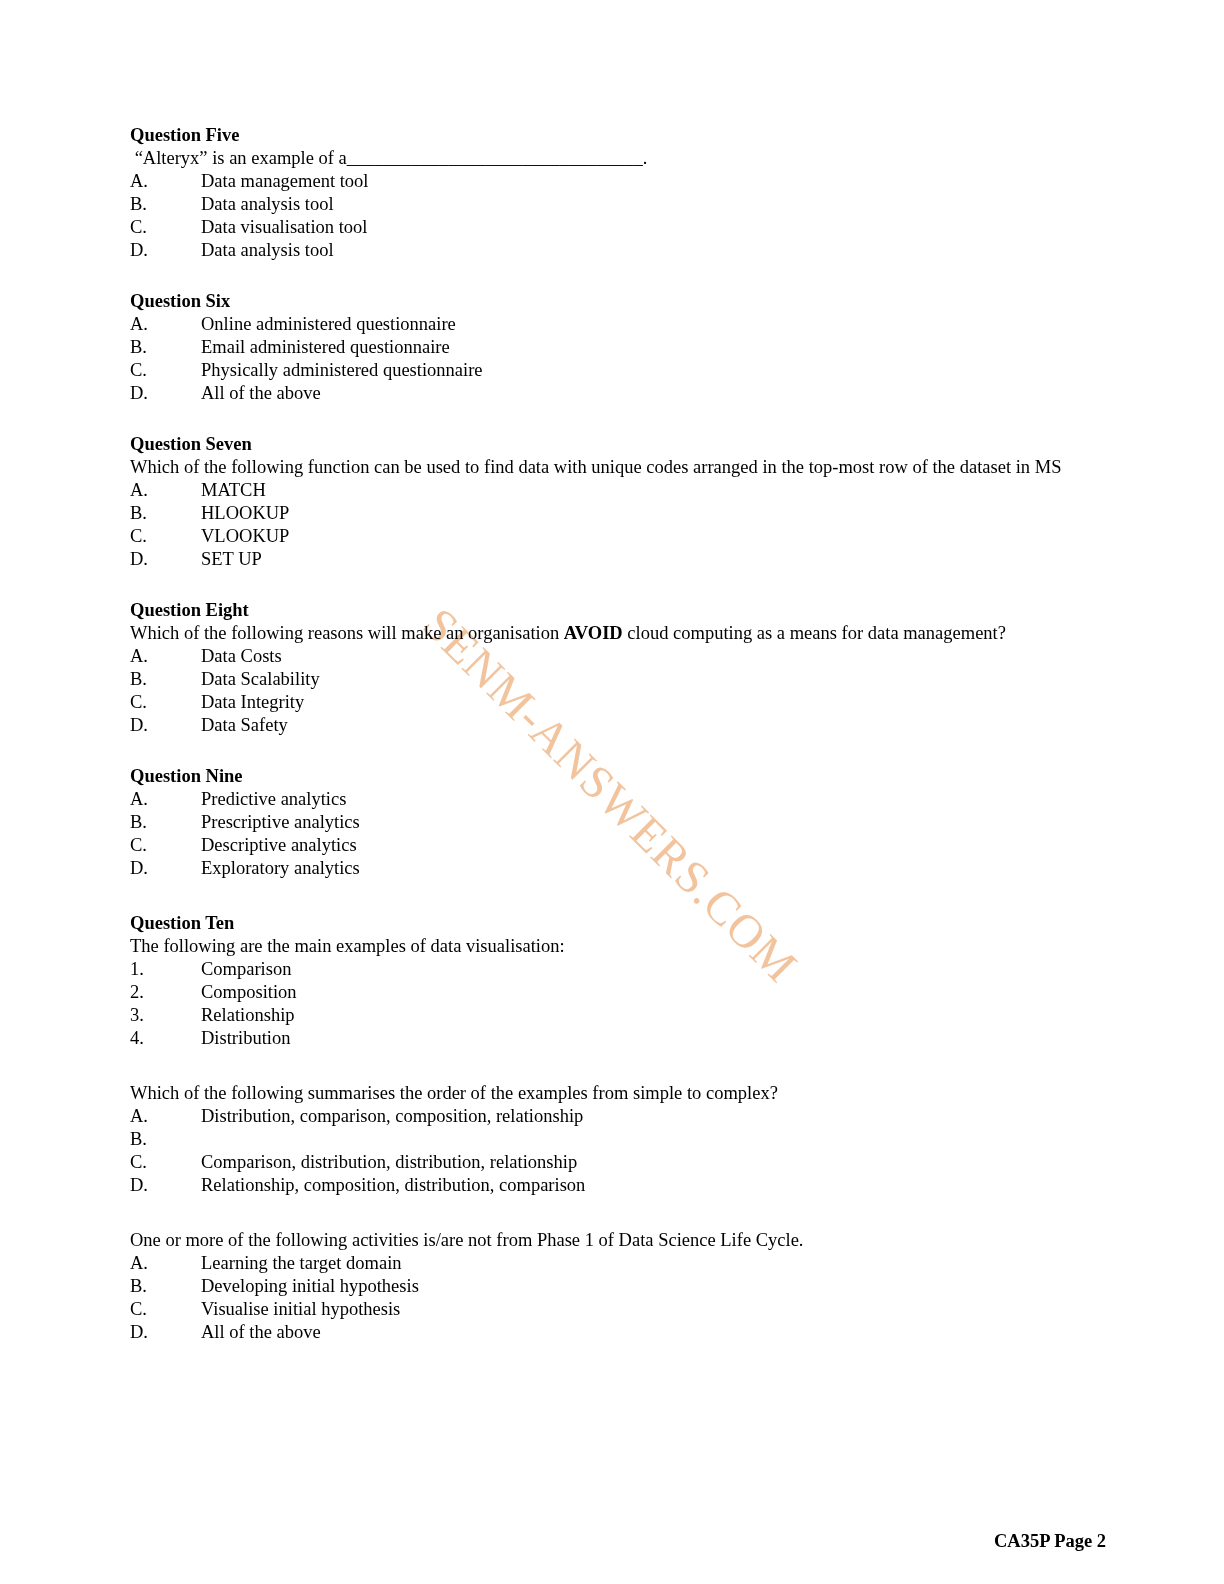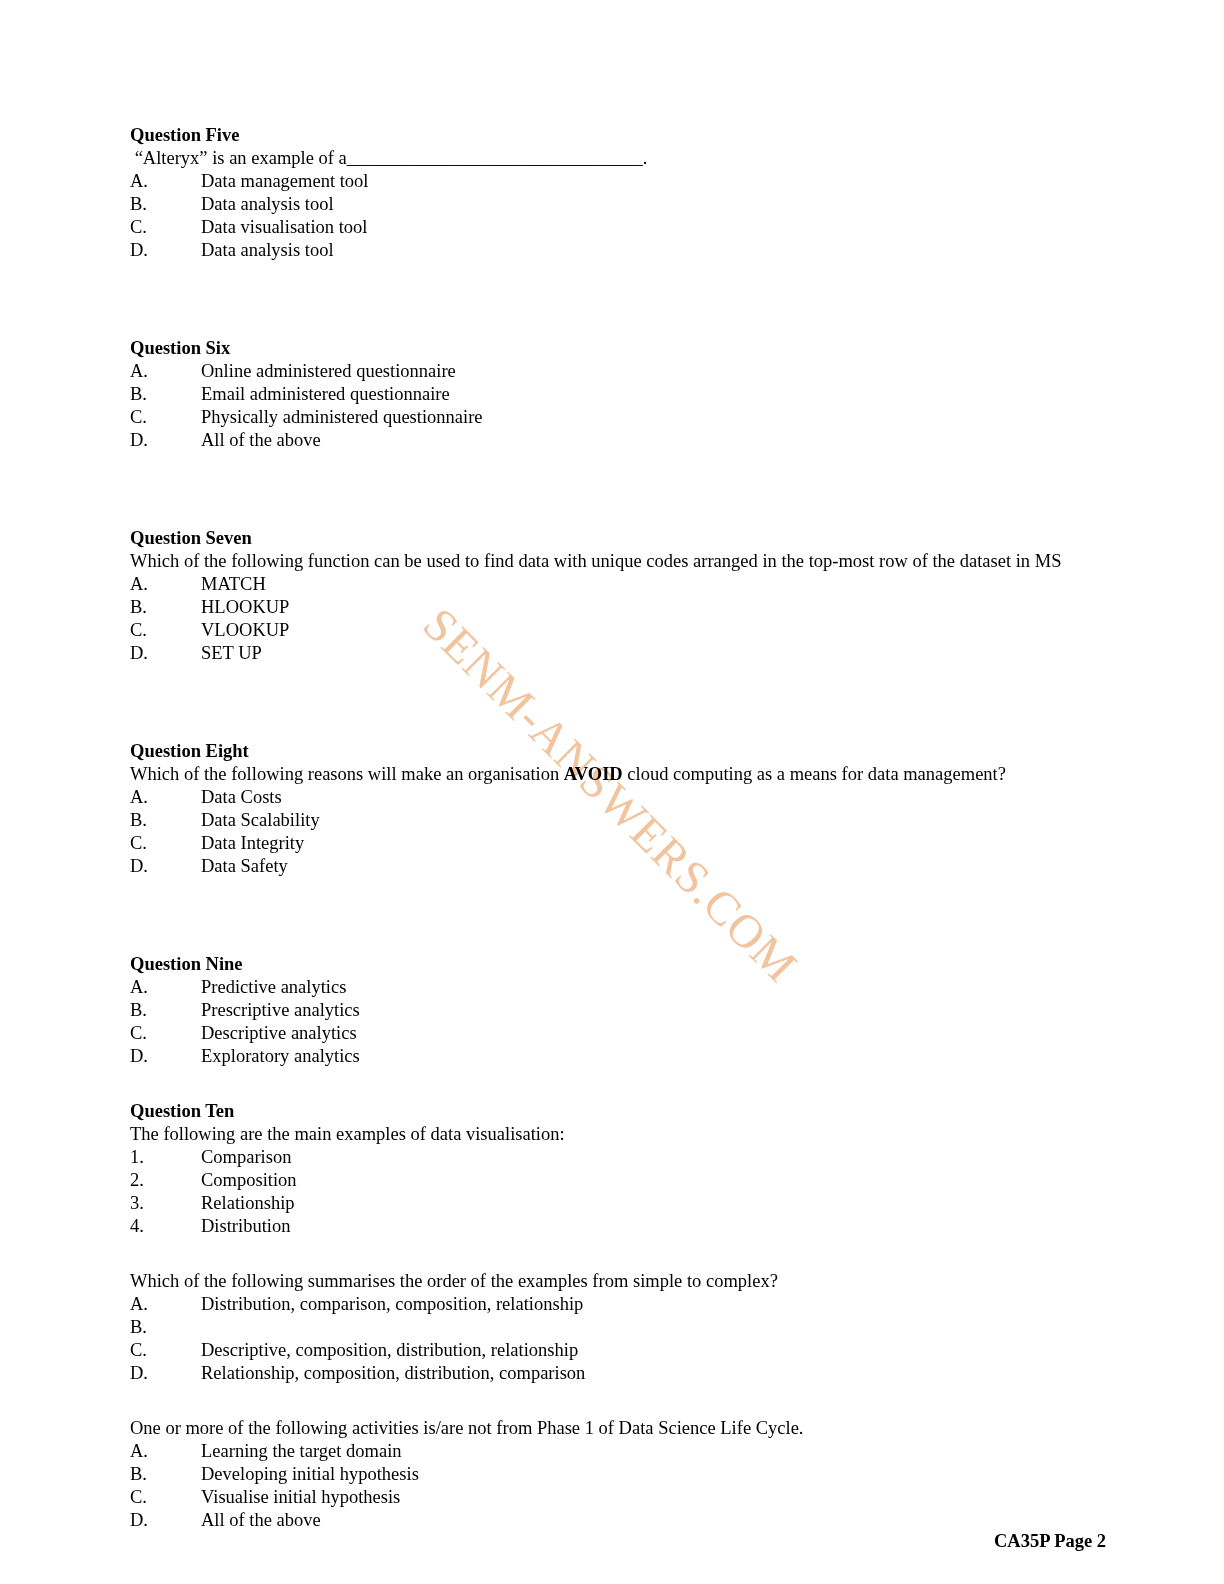--- a/index.html
+++ b/index.html
@@ -13,21 +13,21 @@
     line-height: 23px;
     color: #000000;
     overflow: hidden;
   }
   .content {
     position: relative;
     z-index: 1;
     padding: 124px 108px 0 130px;
   }
   .block { margin-top: 0; }
-  .block.gap-large { margin-top: 75px; }
+  .block.gap-large { margin-top: 28px; }
   .block.gap-medium { margin-top: 32px; }
   .qtitle { font-weight: bold; white-space: pre; }
   .para { white-space: pre; }
   .opt { display: flex; }
   .olbl { width: 71px; flex: 0 0 71px; }
   .watermark {
     position: absolute;
     z-index: 0;
     left: 448px;
     top: 600px;
@@ -178,21 +178,21 @@
         <div class="para"><span>Which of the following summarises the order of the examples from simple to complex?</span></div>
         <div class="opt">
           <span class="olbl">A.</span>
           <span class="otxt">Distribution, comparison, composition, relationship</span>
         </div>
         <div class="opt">
           <span class="olbl">B.</span>
         </div>
         <div class="opt">
           <span class="olbl">C.</span>
-          <span class="otxt">Descriptive, composition, distribution, relationship</span>
+          <span class="otxt">Comparison, distribution, distribution, relationship</span>
         </div>
         <div class="opt">
           <span class="olbl">D.</span>
           <span class="otxt">Relationship, composition, distribution, comparison</span>
         </div>
       </section>
       <section class="block gap-medium">
         <div class="para"><span>One or more of the following activities is/are not from Phase 1 of Data Science Life Cycle.</span></div>
         <div class="opt">
           <span class="olbl">A.</span>

